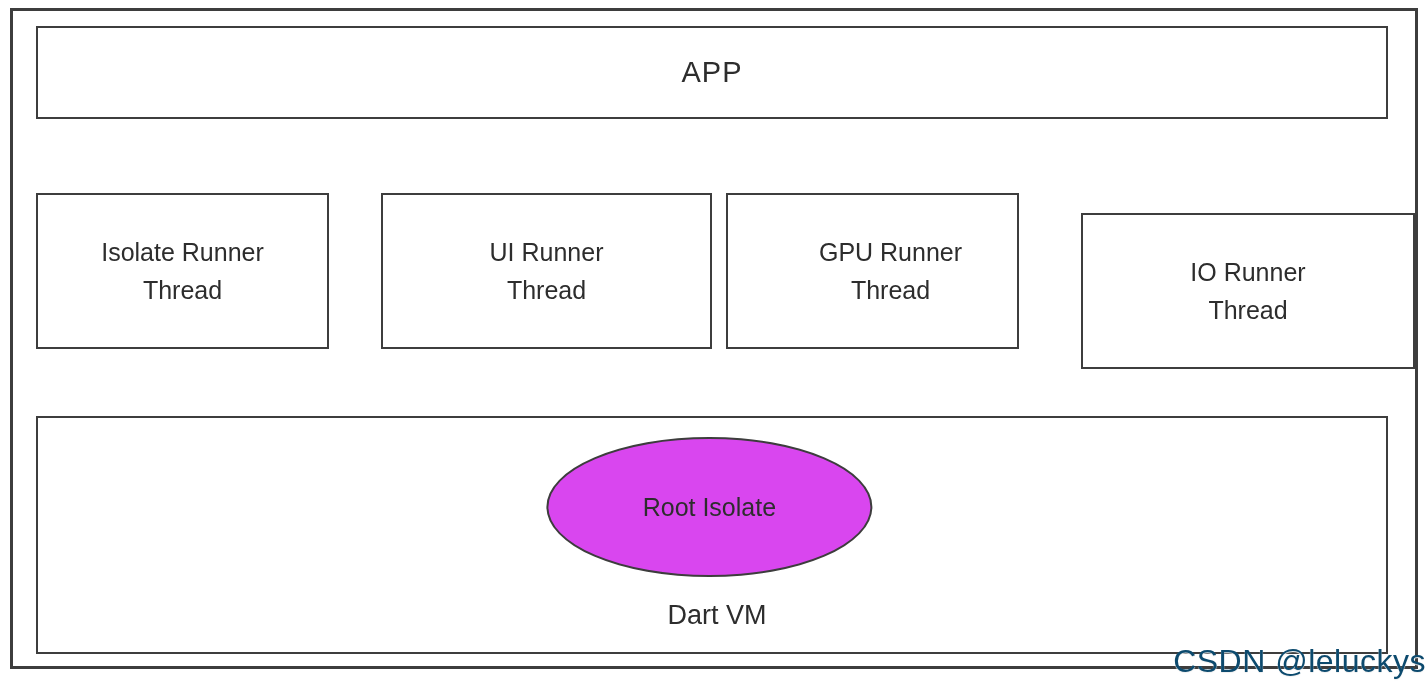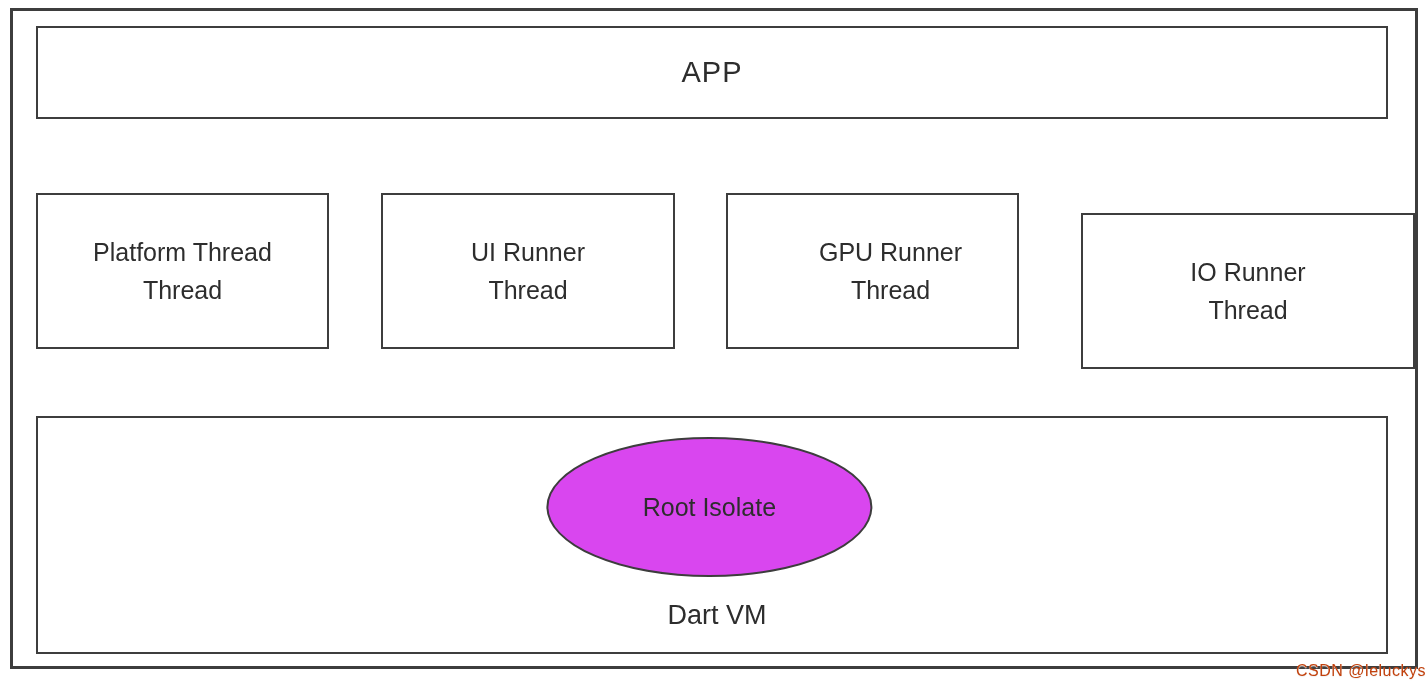--- a/index.html
+++ b/index.html
@@ -49,21 +49,21 @@
     display: flex;
     flex-direction: column;
     align-items: center;
     justify-content: center;
     text-align: center;
     font-size: 25px;
     line-height: 38px;
     color: #2d2d2d;
   }
   .thread-box.t0 { left: 23px;   width: 293px; }
-  .thread-box.t1 { left: 368px;  width: 294px; }
+  .thread-box.t1 { left: 368px;  width: 331px; }
   .thread-box.t2 { left: 713px;  width: 293px; padding-left: 36px; }
   .thread-box.t3 { left: 1068px; width: 334px; margin-top: 20px; }
   .dartvm-box {
     position: absolute;
     left: 23px;
     top: 405px;
     width: 1352px;
     height: 238px;
     border: 2px solid #3d3d3d;
   }
@@ -91,39 +91,39 @@
     text-align: center;
     font-size: 27px;
     font-weight: 500;
     color: #2d2d2d;
     margin-left: 32px;
   }
   .watermark {
     position: absolute;
     right: 2px;
     bottom: 8px;
-    font-size: 16px;
-    color: #c2410c;
+    font-size: 32px;
+    color: #0c4a6e;
     text-shadow: 0 1px 1px #efefef;
     letter-spacing: 0.5px;
     z-index: 5;
   }
 </style>
 </head>
 <body>
 
 <div class="stage">
   <div class="outer-frame">
 
     <div class="app-box">
       <span>APP</span>
     </div>
 
     <div class="thread-box t0">
-      <span>Platform Thread</span>
+      <span>Isolate Runner</span>
       <span>Thread</span>
     </div>
 
     <div class="thread-box t1">
       <span>UI Runner</span>
       <span>Thread</span>
     </div>
 
     <div class="thread-box t2">
       <span>GPU Runner</span>

